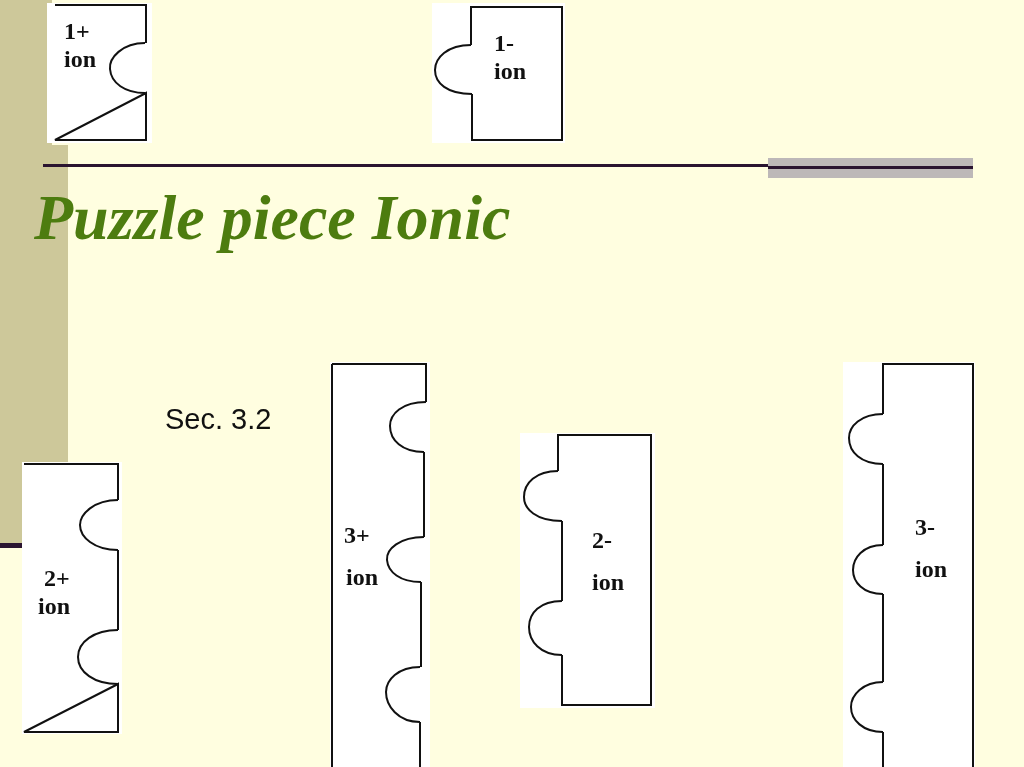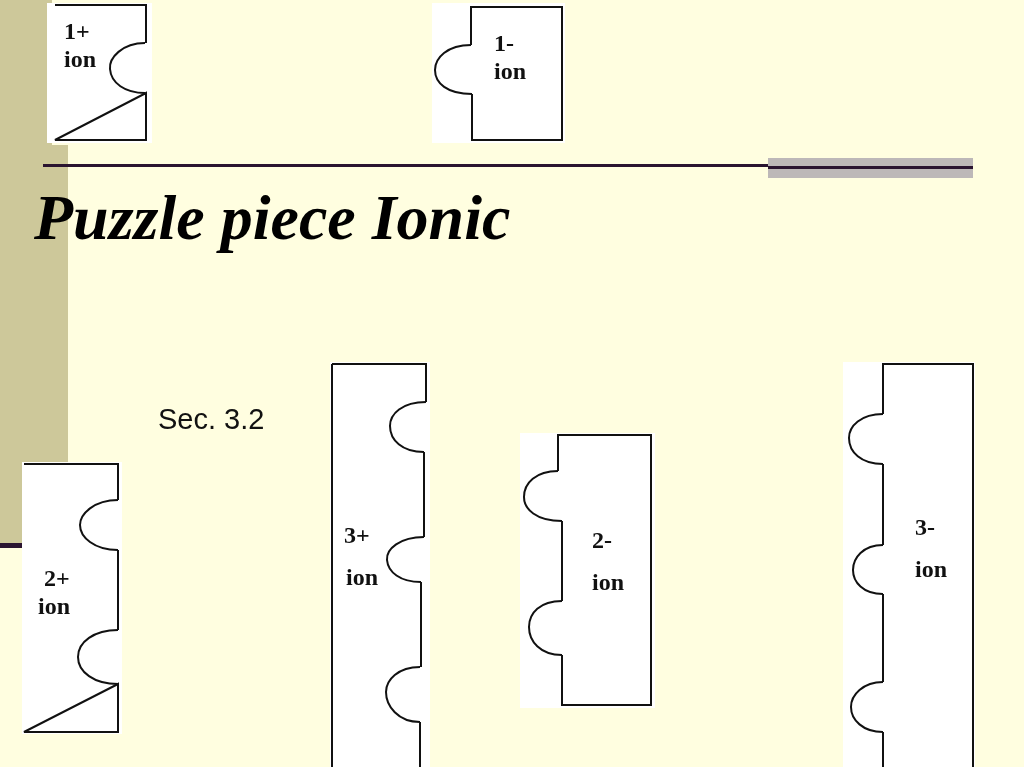--- a/index.html
+++ b/index.html
@@ -1,23 +1,23 @@
 <!DOCTYPE html>
 <html><head>
   <meta charset="utf-8">
   <style>
     html, body { margin:0; padding:0; }
     body { width:1024px; height:767px; position:relative; overflow:hidden; background:#FFFEE0; font-family:"Liberation Serif", serif; }
     .band { position:absolute; background:#CDC89A; }
     .line { position:absolute; background:#2A1430; }
     .gray-bar { position:absolute; background:#BDB8B8; }
-    .title { position:absolute; left:34px; top:172px; font-family:"Liberation Serif", serif; font-weight:bold; font-size:64px; line-height:92px; color:#000000; white-space:nowrap; }
+    .title { position:absolute; left:34px; top:172px; font-family:"Liberation Serif", serif; font-weight:bold; font-size:64px; line-height:92px; color:#4d7c0f; white-space:nowrap; }
     .title .it { font-style:italic; }
     .title .ionic { font-style:italic; }
-    .subtitle { position:absolute; left:158px; top:403px; font-family:"Liberation Sans", sans-serif; font-size:29px; color:#111; }
+    .subtitle { position:absolute; left:165px; top:403px; font-family:"Liberation Sans", sans-serif; font-size:29px; color:#111; }
     .piece { position:absolute; }
     .piece svg { position:absolute; left:0; top:0; overflow:visible; }
     .plabel { position:absolute; font-family:"Liberation Serif", serif; font-weight:bold; font-size:24px; line-height:28px; color:#111; white-space:nowrap; }
   </style>
 </head>
 <body>
 
 <div class="band" style="left:0;top:0;width:52px;height:148px;"></div>
 <div class="band" style="left:0;top:145px;width:68px;height:400px;"></div>
 <div class="line" style="left:0;top:543px;width:22px;height:5px;"></div>

